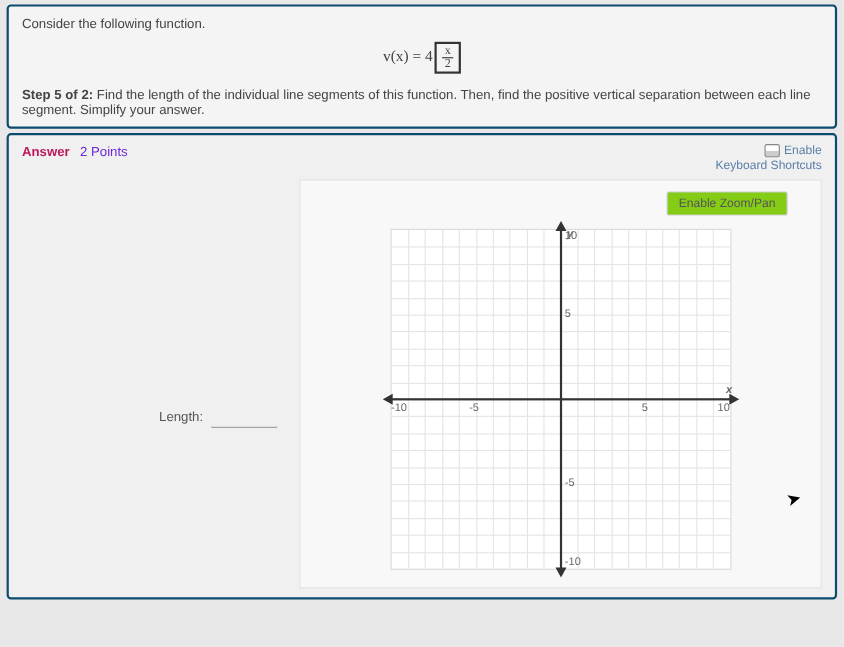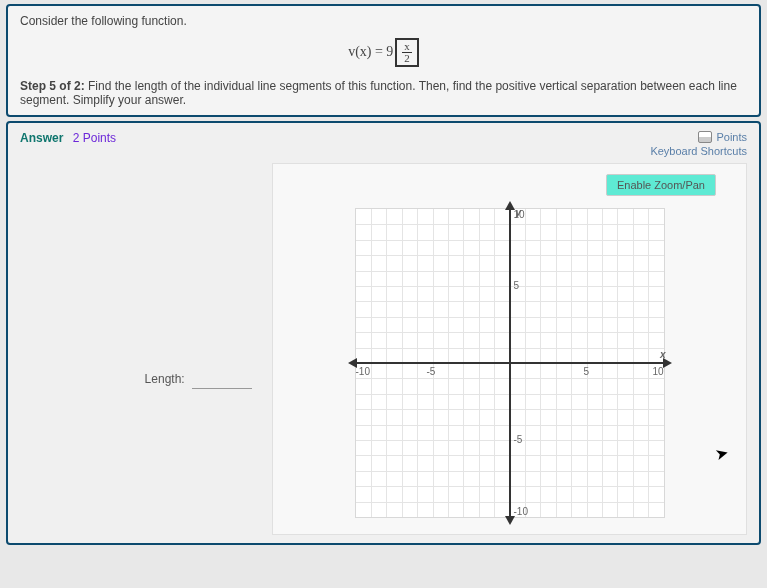--- a/index.html
+++ b/index.html
@@ -10,32 +10,32 @@
     .formula { text-align: center; font-family: serif; font-size: 14px; margin: 8px 0 12px; }
     .formula .bracket { display: inline-block; border-left: 2px solid #333; border-right: 2px solid #333; border-top: 2px solid #333; border-bottom: 2px solid #333; padding: 1px 5px; margin-left: 2px; position: relative; }
     .formula .bracket::before, .formula .bracket::after { content: ''; }
     .frac { display: inline-block; text-align: center; vertical-align: middle; font-size: 11px; line-height: 1; }
     .frac .num { display: block; border-bottom: 1px solid #333; padding: 0 2px; }
     .frac .den { display: block; padding: 0 2px; }
     .step { margin-top: 6px; }
     .step b { font-weight: bold; }
     .answer-card { background: #f0f0f0; display: flex; flex-direction: column; }
     .answer-header { display: flex; justify-content: space-between; align-items: flex-start; margin-bottom: 6px; }
-    .answer-label { font-weight: bold; color: #0f766e; }
+    .answer-label { font-weight: bold; color: #be185d; }
     .points { font-weight: normal; color: #6d28d9; margin-left: 6px; }
     .keypad-area { text-align: right; font-size: 11px; }
     .keypad-row { display: flex; align-items: center; justify-content: flex-end; gap: 4px; color: #5a7fa8; cursor: pointer; }
     .keypad-icon { width: 14px; height: 12px; border: 1px solid #888; border-radius: 2px; display: inline-block; background: linear-gradient(#fff 50%, #ccc 50%); }
     .shortcuts { color: #5a7fa8; margin-top: 2px; cursor: pointer; }
     .answer-body { display: flex; gap: 12px; }
     .inputs { flex: 0 0 240px; display: flex; flex-direction: column; justify-content: center; align-items: flex-end; gap: 50px; padding-right: 8px; padding-top: 60px; }
     .input-row { font-size: 12px; color: #555; }
     .input-row input { border: none; border-bottom: 1px solid #999; background: transparent; width: 60px; font-size: 12px; padding: 2px 0; margin-left: 4px; outline: none; }
     .graph-area { flex: 1; background: #f8f8f8; border: 1px solid #e0e0e0; padding: 8px; position: relative; }
-    .zoom-btn { position: absolute; top: 10px; right: 30px; background: #5eead4; border: 1px solid #ccc; padding: 4px 10px; font-size: 11px; color: #555; cursor: pointer; border-radius: 2px; }
+    .zoom-btn { position: absolute; top: 10px; right: 30px; background: #84cc16; border: 1px solid #ccc; padding: 4px 10px; font-size: 11px; color: #555; cursor: pointer; border-radius: 2px; }
     .graph { width: 310px; height: 310px; margin: 36px auto 8px; position: relative; background: #fff; border: 1px solid #d8d8d8; }
     .grid-line { position: absolute; background: #e4e4e4; }
     .grid-v { width: 1px; height: 100%; top: 0; }
     .grid-h { height: 1px; width: 100%; left: 0; }
     .axis { position: absolute; background: #333; }
     .axis-x { height: 2px; width: 100%; top: calc(50% - 1px); left: 0; }
     .axis-y { width: 2px; height: 100%; left: calc(50% - 1px); top: 0; }
     .arrow { position: absolute; width: 0; height: 0; }
     .arr-up { left: calc(50% - 5px); top: -8px; border-left: 5px solid transparent; border-right: 5px solid transparent; border-bottom: 9px solid #333; }
     .arr-down { left: calc(50% - 5px); bottom: -8px; border-left: 5px solid transparent; border-right: 5px solid transparent; border-top: 9px solid #333; }
@@ -45,37 +45,37 @@
     .lbl-y { left: calc(50% + 6px); top: -2px; font-weight: bold; font-style: italic; }
     .lbl-x { top: calc(50% - 14px); right: -2px; font-weight: bold; font-style: italic; }
     .cursor-fake { position: absolute; right: 18px; top: 280px; font-size: 16px; color: #000; transform: rotate(-15deg); }
   </style>
 </head>
 <body>
 
 <div class="card question-card">
   <div class="prompt">Consider the following function.</div>
   <div class="formula">
-    <span>v(x) = 9</span><span class="bracket"><span class="frac"><span class="num">x</span><span class="den">2</span></span></span>
+    <span>v(x) = 4</span><span class="bracket"><span class="frac"><span class="num">x</span><span class="den">2</span></span></span>
   </div>
   <div class="step">
     <b>Step 5 of 2:</b><span> Find the length of the individual line segments of this function. Then, find the positive vertical separation between each line segment. Simplify your answer.</span>
   </div>
 </div>
 
 <div class="card answer-card">
   <div class="answer-header">
     <div>
       <span class="answer-label">Answer</span>
       <span class="points">2 Points</span>
     </div>
     <div class="keypad-area">
       <div class="keypad-row">
         <span class="keypad-icon"></span>
-        <span>Points</span>
+        <span>Enable</span>
       </div>
       <div class="shortcuts">Keyboard Shortcuts</div>
     </div>
   </div>
 
   <div class="answer-body">
     <div class="inputs">
       <div class="input-row">
         <span>Length:</span>
         <input type="text" value="" style="">

